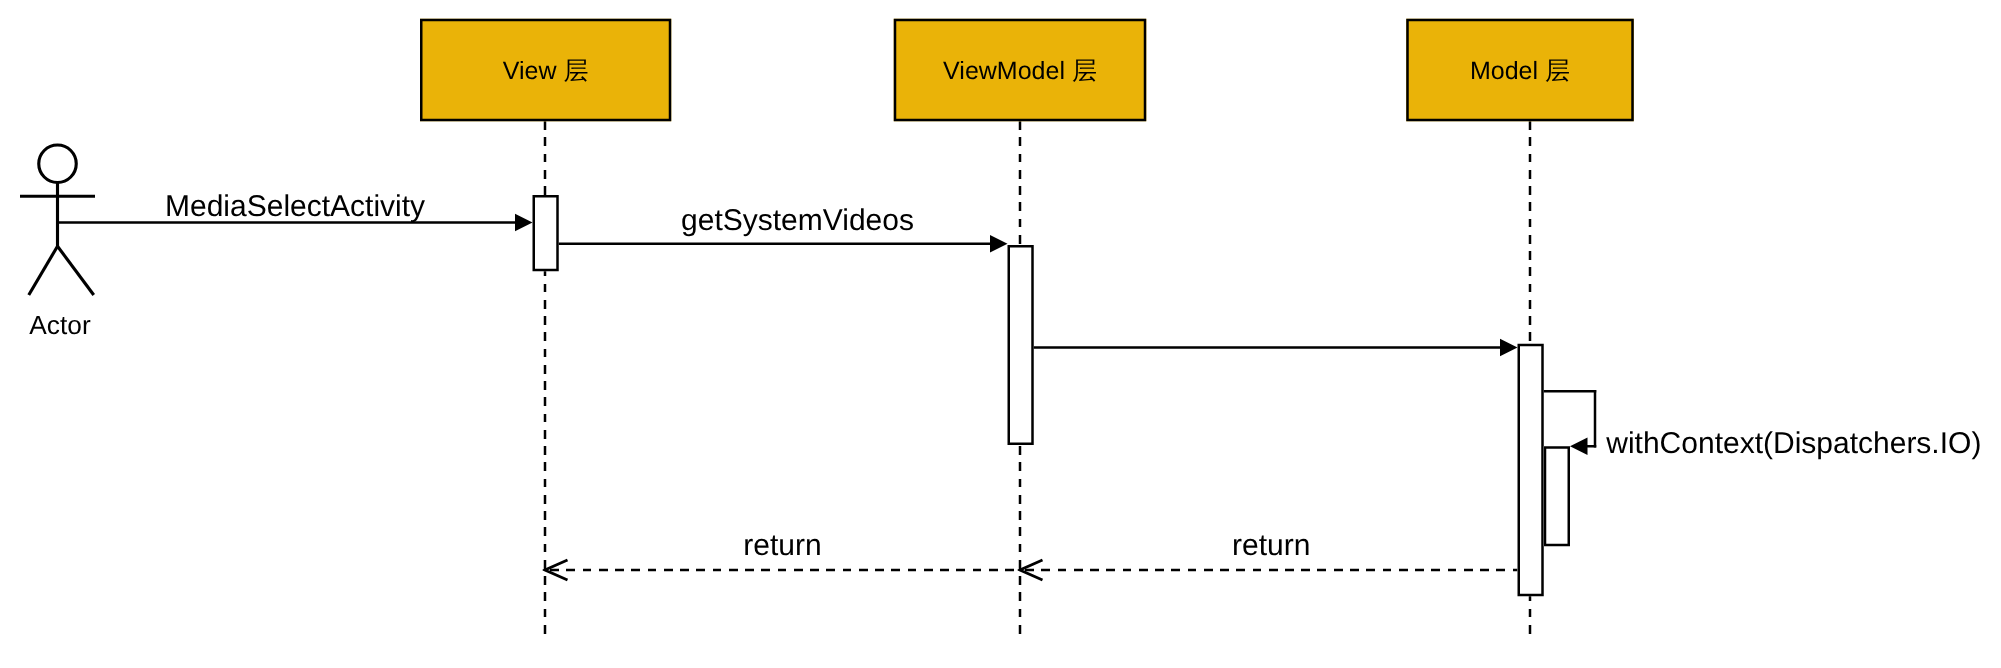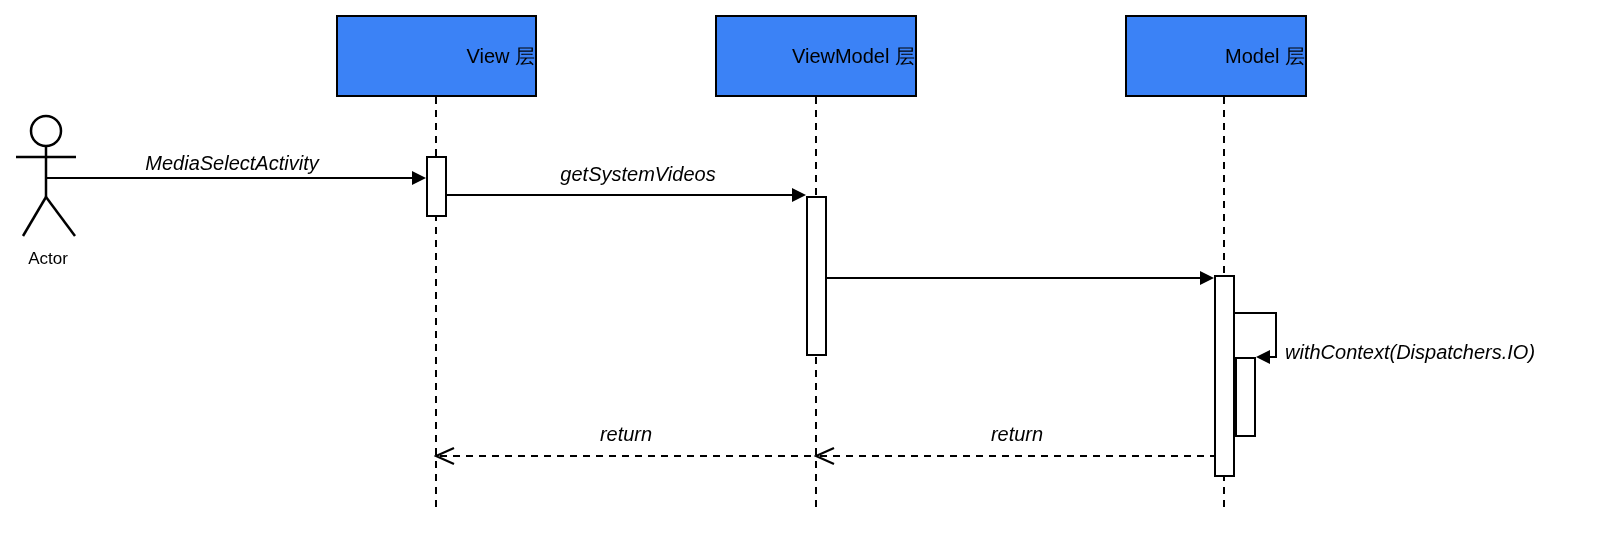--- a/index.html
+++ b/index.html
@@ -16,25 +16,25 @@
     color: #000000;
   }
   .abs { position: absolute; }
 
   
   .head-box {
     position: absolute;
     top: 15px;
     height: 82px;
     border: 2px solid #000;
-    background: #3b82f6;
+    background: #eab308;
     box-sizing: border-box;
     display: flex;
     align-items: center;
-    justify-content: flex-end;
+    justify-content: center;
     font-size: 20px;
     z-index: 2;
   }
 
   
   .lifeline {
     position: absolute;
     top: 97px;
     width: 2px;
     height: 412px;
@@ -87,31 +87,30 @@
   
   .vseg {
     position: absolute;
     width: 2px;
     background: #000;
     z-index: 4;
   }
 
   .msg-label {
     position: absolute;
-    font-size: 20px;
+    font-size: 24px;
     white-space: nowrap;
     z-index: 5;
     background: transparent;
-    font-style: italic;
   }
   .centered { text-align: center; }
 
   .actor-label {
     position: absolute;
-    font-size: 17px;
+    font-size: 21px;
     z-index: 5;
   }
   svg { display: block; }
 </style>
 </head>
 <body>
 
 <div id="canvas">
 
   <svg class="abs" style="left:14px; top:110px;" width="66" height="130" viewBox="0 0 66 130">

